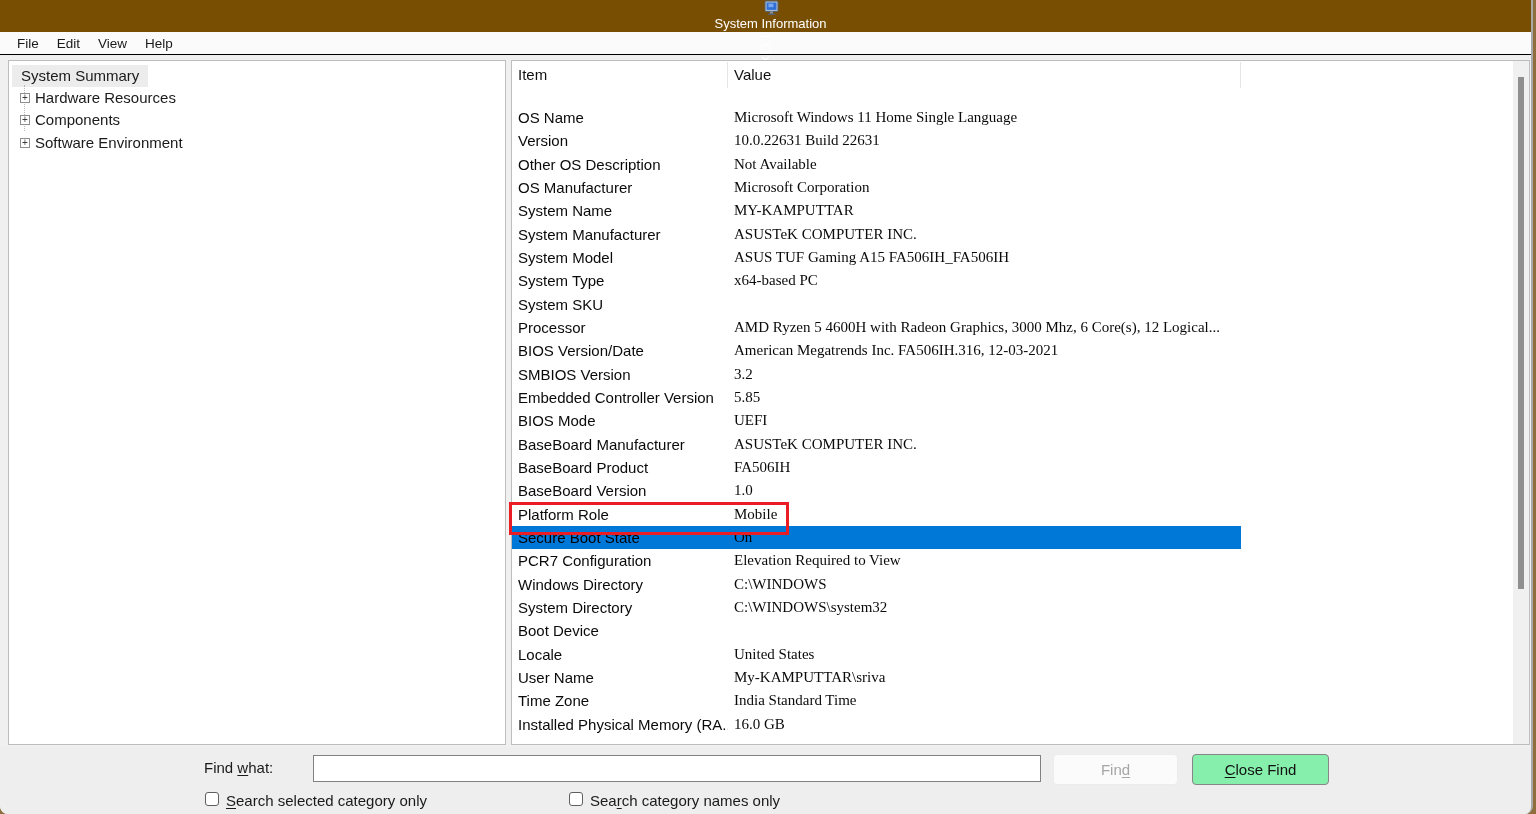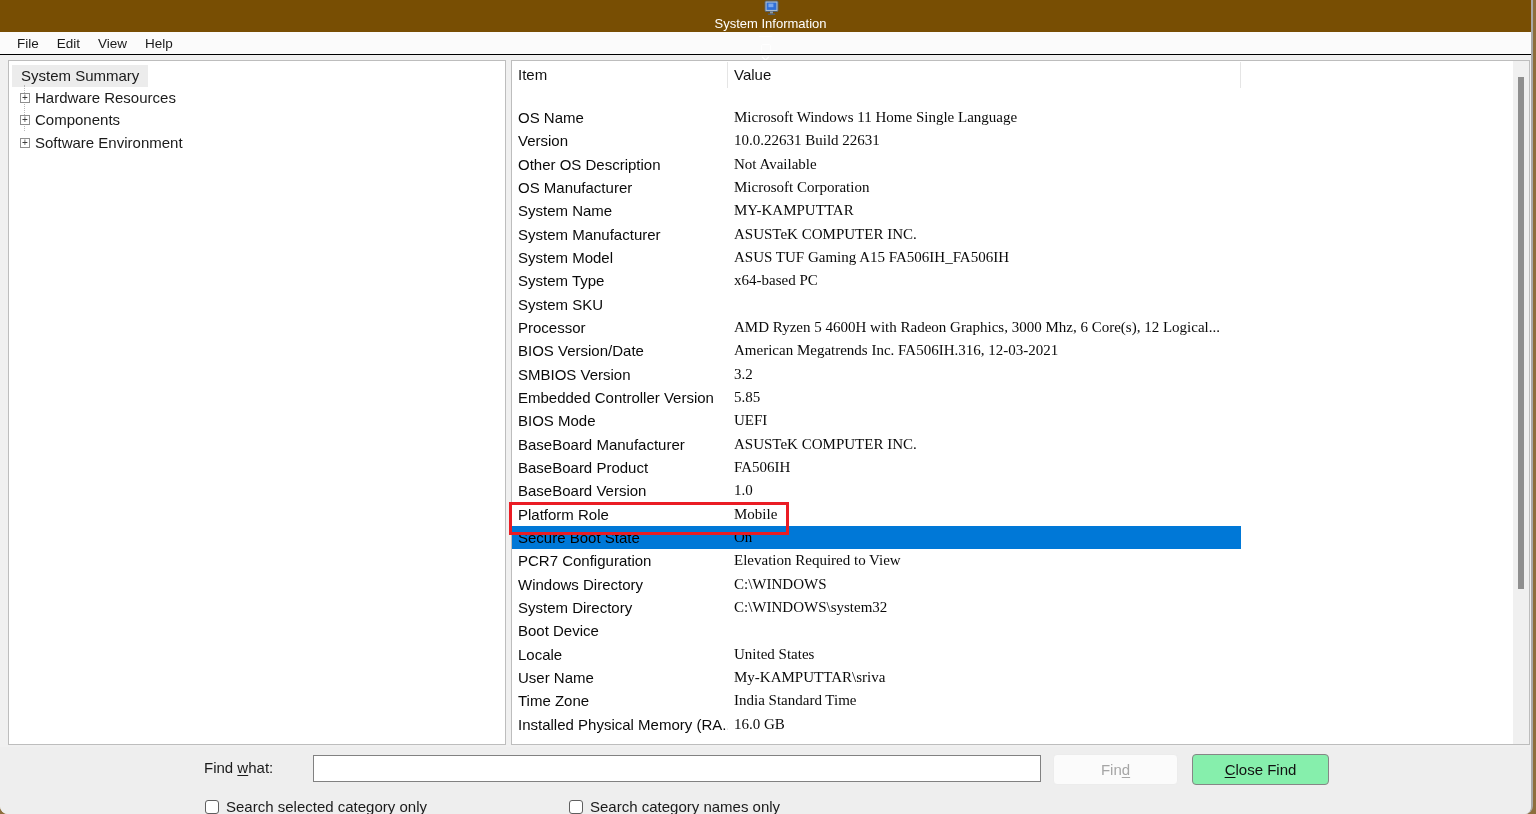--- a/index.html
+++ b/index.html
@@ -83,21 +83,21 @@
     background:#fff; border:1px solid #818181; font-size:15px; padding:0 6px;
     font-family:"Liberation Sans","DejaVu Sans",sans-serif;
   }
   .btn {
     position:absolute; top:7px; height:31px; border-radius:4px; font-size:15px;
     display:flex; align-items:center; justify-content:center;
     font-family:"Liberation Sans","DejaVu Sans",sans-serif;
   }
   .btn-find  { left:1053px; width:125px; background:#fbfbfb; border:1px solid #ececec; color:#a6a6a6; }
   .btn-close { left:1192px; width:137px; background:#86efac; border:1px solid #868686; color:#111; }
-  .cb-group { position:absolute; top:45px; display:flex; align-items:center; font-size:15px;margin-top:6px; }
+  .cb-group { position:absolute; top:45px; display:flex; font-size:15px; }
   .cb-1 { left:205px; } .cb-2 { left:569px; }
   .checkbox {
     width:14px; height:14px; border:1px solid #5f5f5f; border-radius:3px;
     background:#fff; margin-right:7px; flex:0 0 auto;
   }
   u { text-decoration:underline; text-underline-offset:2px; }
 </style>
 </head>
 <body>
 

